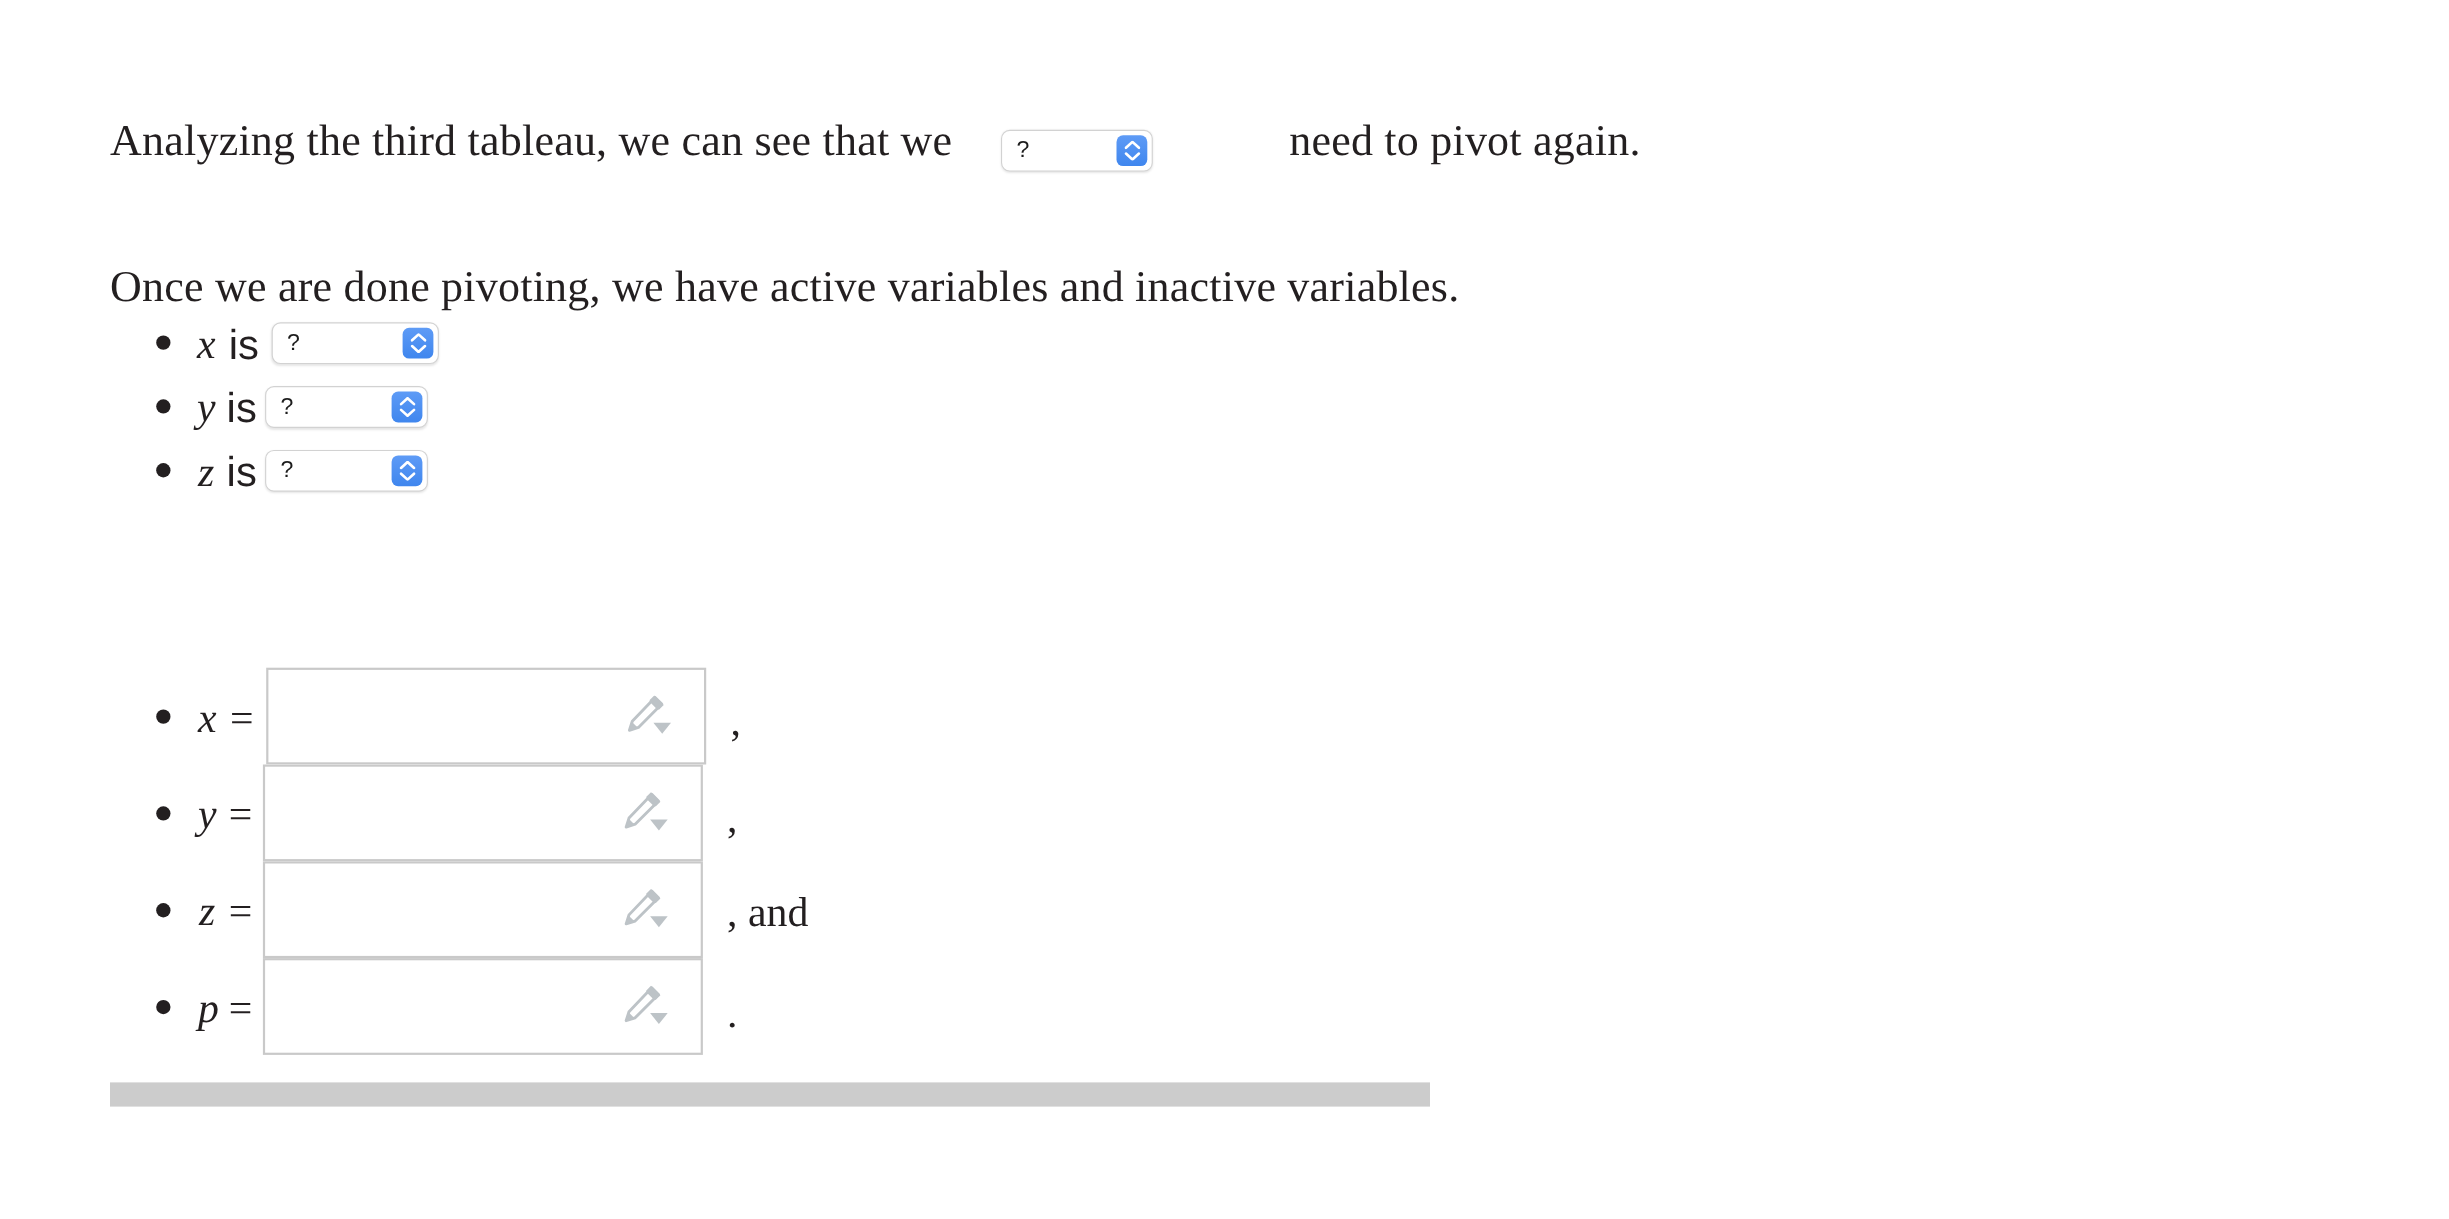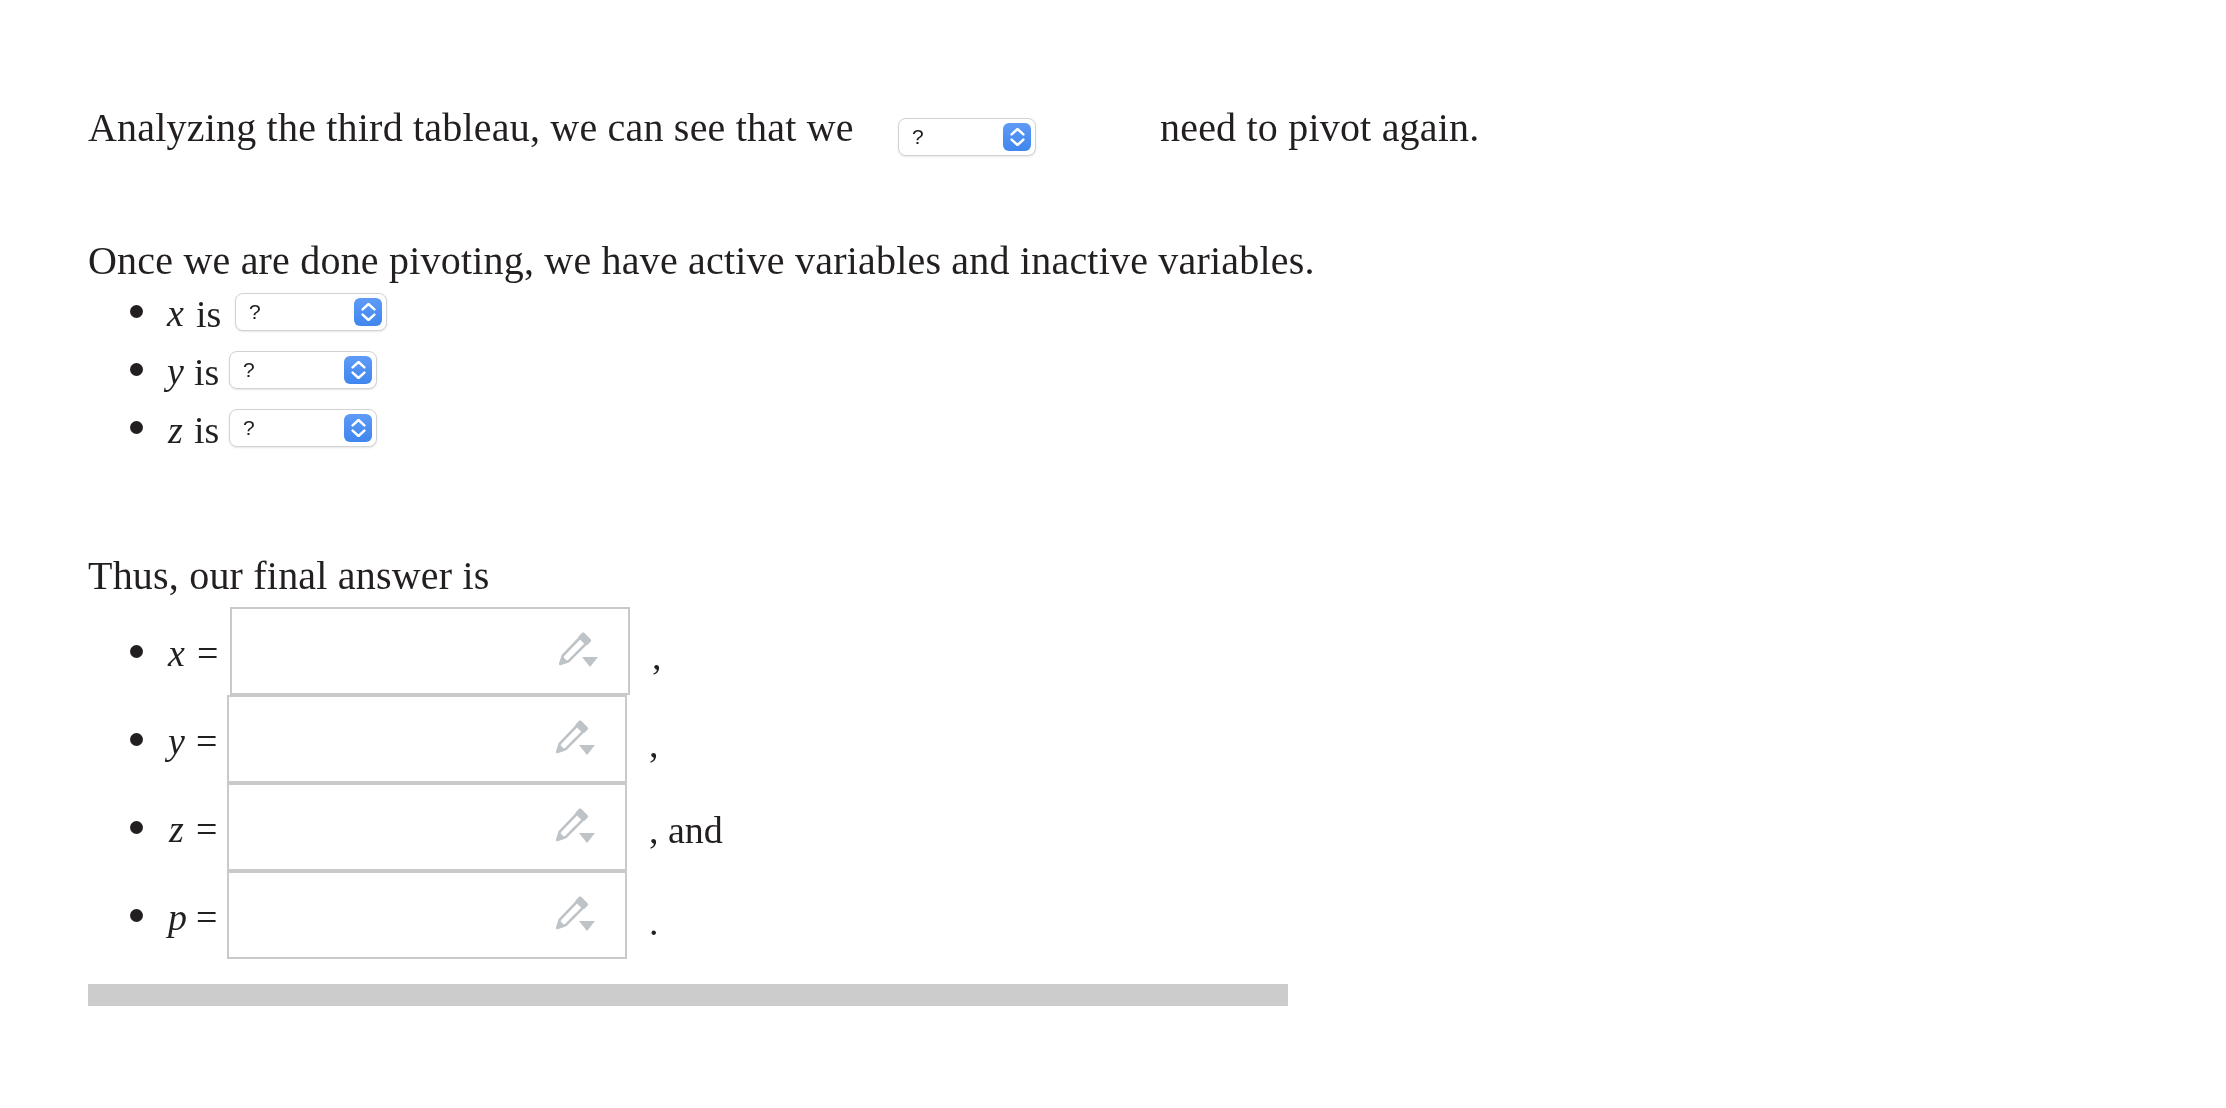--- a/index.html
+++ b/index.html
@@ -11,21 +11,21 @@
     width: 2226px;
     height: 1108px;
     font-family: "Liberation Serif", "DejaVu Serif", serif;
     color: #1a1a1a;
     overflow: hidden;
     position: relative;
   }
 
   .page {
     position: absolute;
-    left: 4px;
+    left: 16px;
     top: 0;
     width: 1944px;
     height: 1108px;
   }
 
   
   .para {
     position: absolute;
     font-size: 40px;
     line-height: 48px;
@@ -103,21 +103,21 @@
   .mathop {
     position: absolute;
     font-family: "Liberation Serif", "DejaVu Serif", serif;
     font-size: 38px;
     line-height: 1;
     color: #231f20;
     white-space: nowrap;
   }
   .isword {
     position: absolute;
-    font-family: Liberation Serif, serif;
+    font-family: Liberation Sans, sans-serif;
     font-size: 38px;
     line-height: 1;
     color: #231f20;
   }
 
   
   #var-x { left: 163px; top: 294px; }
   #is-x  { left: 192px; top: 295px; }
   #var-y { left: 163px; top: 352px; }
   #is-y  { left: 190px; top: 353px; }
@@ -260,21 +260,20 @@
     <span class="sel-stepper">
       <svg width="15" height="8" viewBox="0 0 15 8" aria-hidden="true">
         <path d="M1.6 6.4 L7.5 1 L13.4 6.4" fill="none" stroke="#ffffff" stroke-width="2.4" stroke-linecap="round" stroke-linejoin="round"></path>
       </svg>
       <svg width="15" height="8" viewBox="0 0 15 8" aria-hidden="true">
         <path d="M1.6 1.6 L7.5 7 L13.4 1.6" fill="none" stroke="#ffffff" stroke-width="2.4" stroke-linecap="round" stroke-linejoin="round"></path>
       </svg>
     </span>
   </div>
 
-  <div class="para" id="para-three">Thus, our final answer is</div>
 
   <div class="bullet" id="bullet-ax"></div>
   <div class="mathvar" id="var-ax">x</div>
   <div class="mathop" id="eq-ax">=</div>
   <div class="ansbox" id="ans-x">
     <span class="pencil-wrap">
       <svg width="52" height="40" viewBox="0 0 52 40" aria-hidden="true">
         <path d="M31.5 3.0 L37.6 9.1 L16.4 30.3 L8.2 32.9 L10.8 24.7 Z" fill="#ffffff" stroke="#bdc3c7" stroke-width="2.6" stroke-linejoin="round"></path>
         <path d="M28.0 6.6 L34.0 12.6" stroke="#bdc3c7" stroke-width="2.6" stroke-linecap="round"></path>
         <path d="M30.8 1.2 L39.4 9.8 L35.0 14.2 L26.4 5.6 Z" fill="#bdc3c7"></path>

